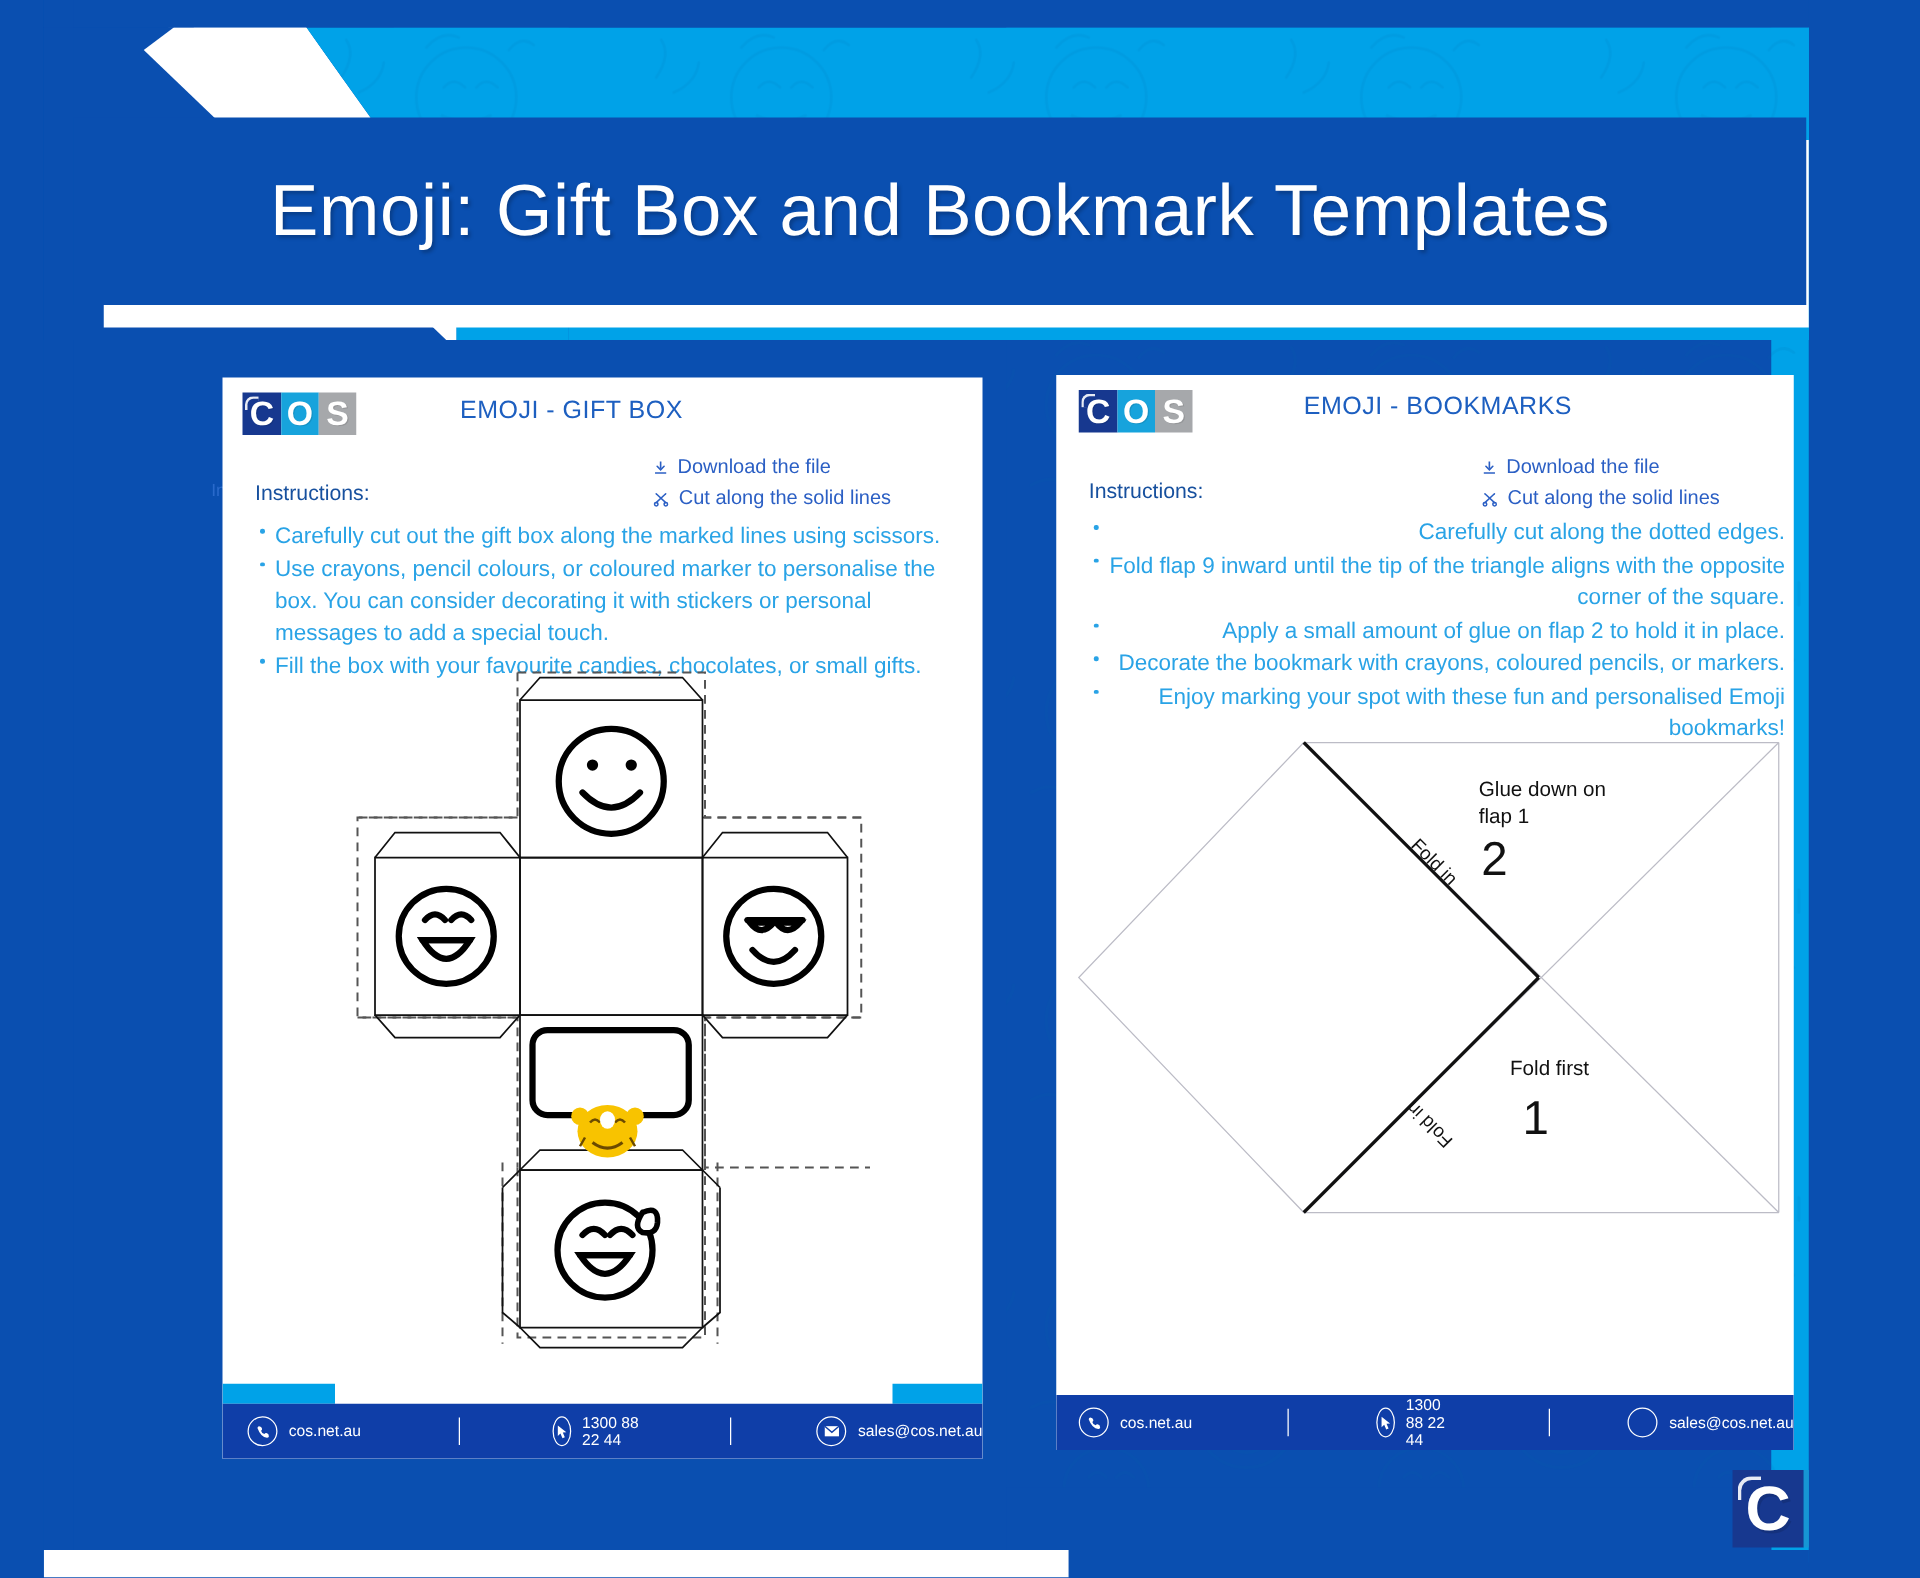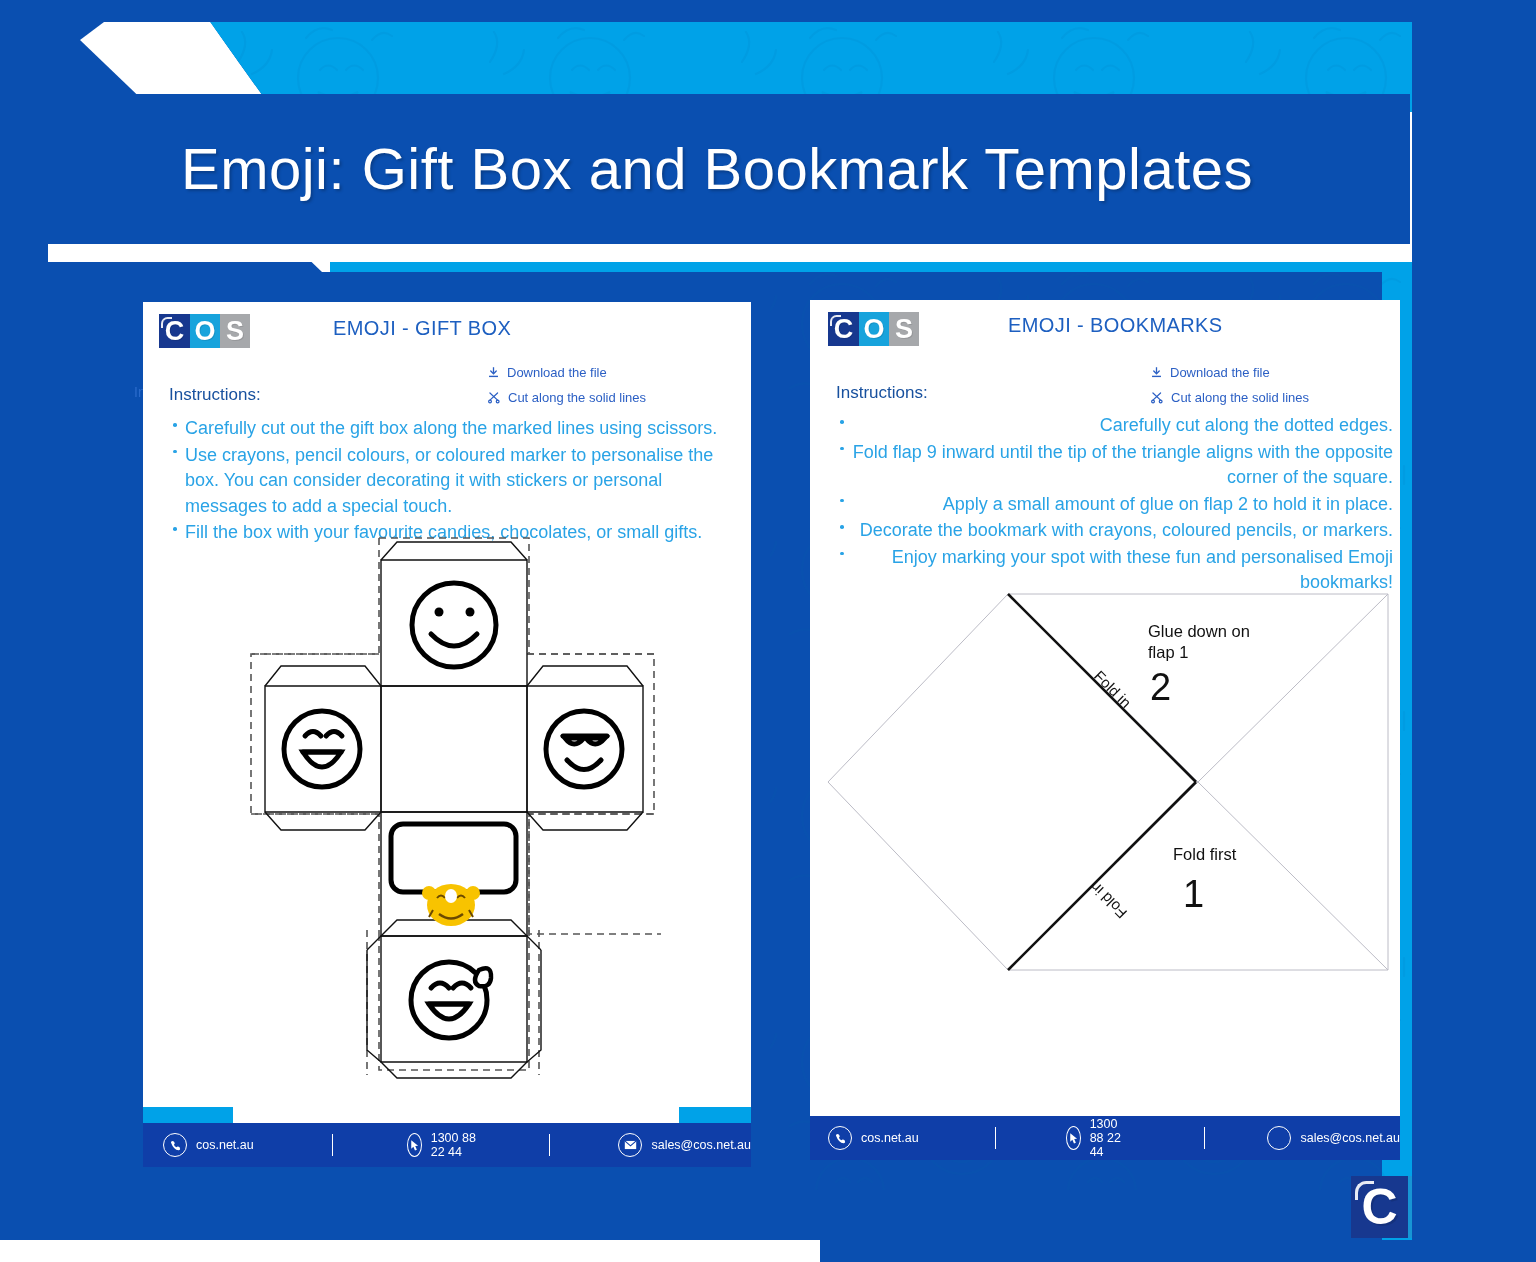--- a/index.html
+++ b/index.html
@@ -1,21 +1,21 @@
 <!DOCTYPE html>
 <html><head>
 <meta charset="utf-8">
 <style>
   html,body{margin:0;padding:0;}
   body{
     width:1536px;height:1262px;overflow:hidden;
     font-family:"Liberation Sans",sans-serif;
     background:#0a4fb0;position:relative;
   }
-  #stage{position:absolute;inset:0;width:1412px;height:1262px;overflow:hidden;}
+  #stage{position:absolute;inset:0;width:1412px;height:1262px;overflow:hidden;margin-left:35px;}
 
   
   .bg-dark{position:absolute;background:#0a4fb0;}
   .bg-cyan{position:absolute;background:#00a2e8;}
   .bg-white{position:absolute;background:#ffffff;}
 
   
   .doodles{position:absolute;opacity:.18;pointer-events:none;}
   .doodles svg{display:block;}
 
@@ -44,21 +44,21 @@
   .cos-c{background:#17388f;width:31px;}
   .cos-o{background:#17a3dc;width:30px;}
   .cos-s{background:#a6a8ab;width:30px;}
   .cos-logo .glyph{font-size:27px;line-height:1;font-family:"Liberation Sans",sans-serif;
      text-shadow:1px 1px 0 rgba(0,0,0,.10);}
   .cos-logo .tick{position:absolute;left:2px;top:3px;width:9px;height:9px;
      border-left:2px solid #fff;border-top:2px solid #fff;border-radius:60% 0 0 0;opacity:.9;}
 
   .card-title{position:absolute;color:#1d5fc0;font-size:20px;letter-spacing:.4px;}
   .instructions-label{position:absolute;color:#17509e;font-size:17px;}
-  .note-row{position:absolute;display:flex;align-items:center;gap:7px;color:#2b5fc4;font-size:13px;}
+  .note-row{position:absolute;display:flex;align-items:center;gap:7px;color:#2b5fc4;font-size:16px;}
   .note-row svg{display:block;}
   ul.bullets{position:absolute;margin:0;padding:0;list-style:none;}
   ul.bullets li{
     color:#29a3e6;font-size:18px;line-height:1.42;
     padding-left:15px;position:relative;margin-bottom:1px;
   }
   ul.bullets li:before{
     content:"";position:absolute;left:3px;top:7px;width:3.5px;height:3.5px;
     border-radius:50%;background:#29a3e6;
   }

